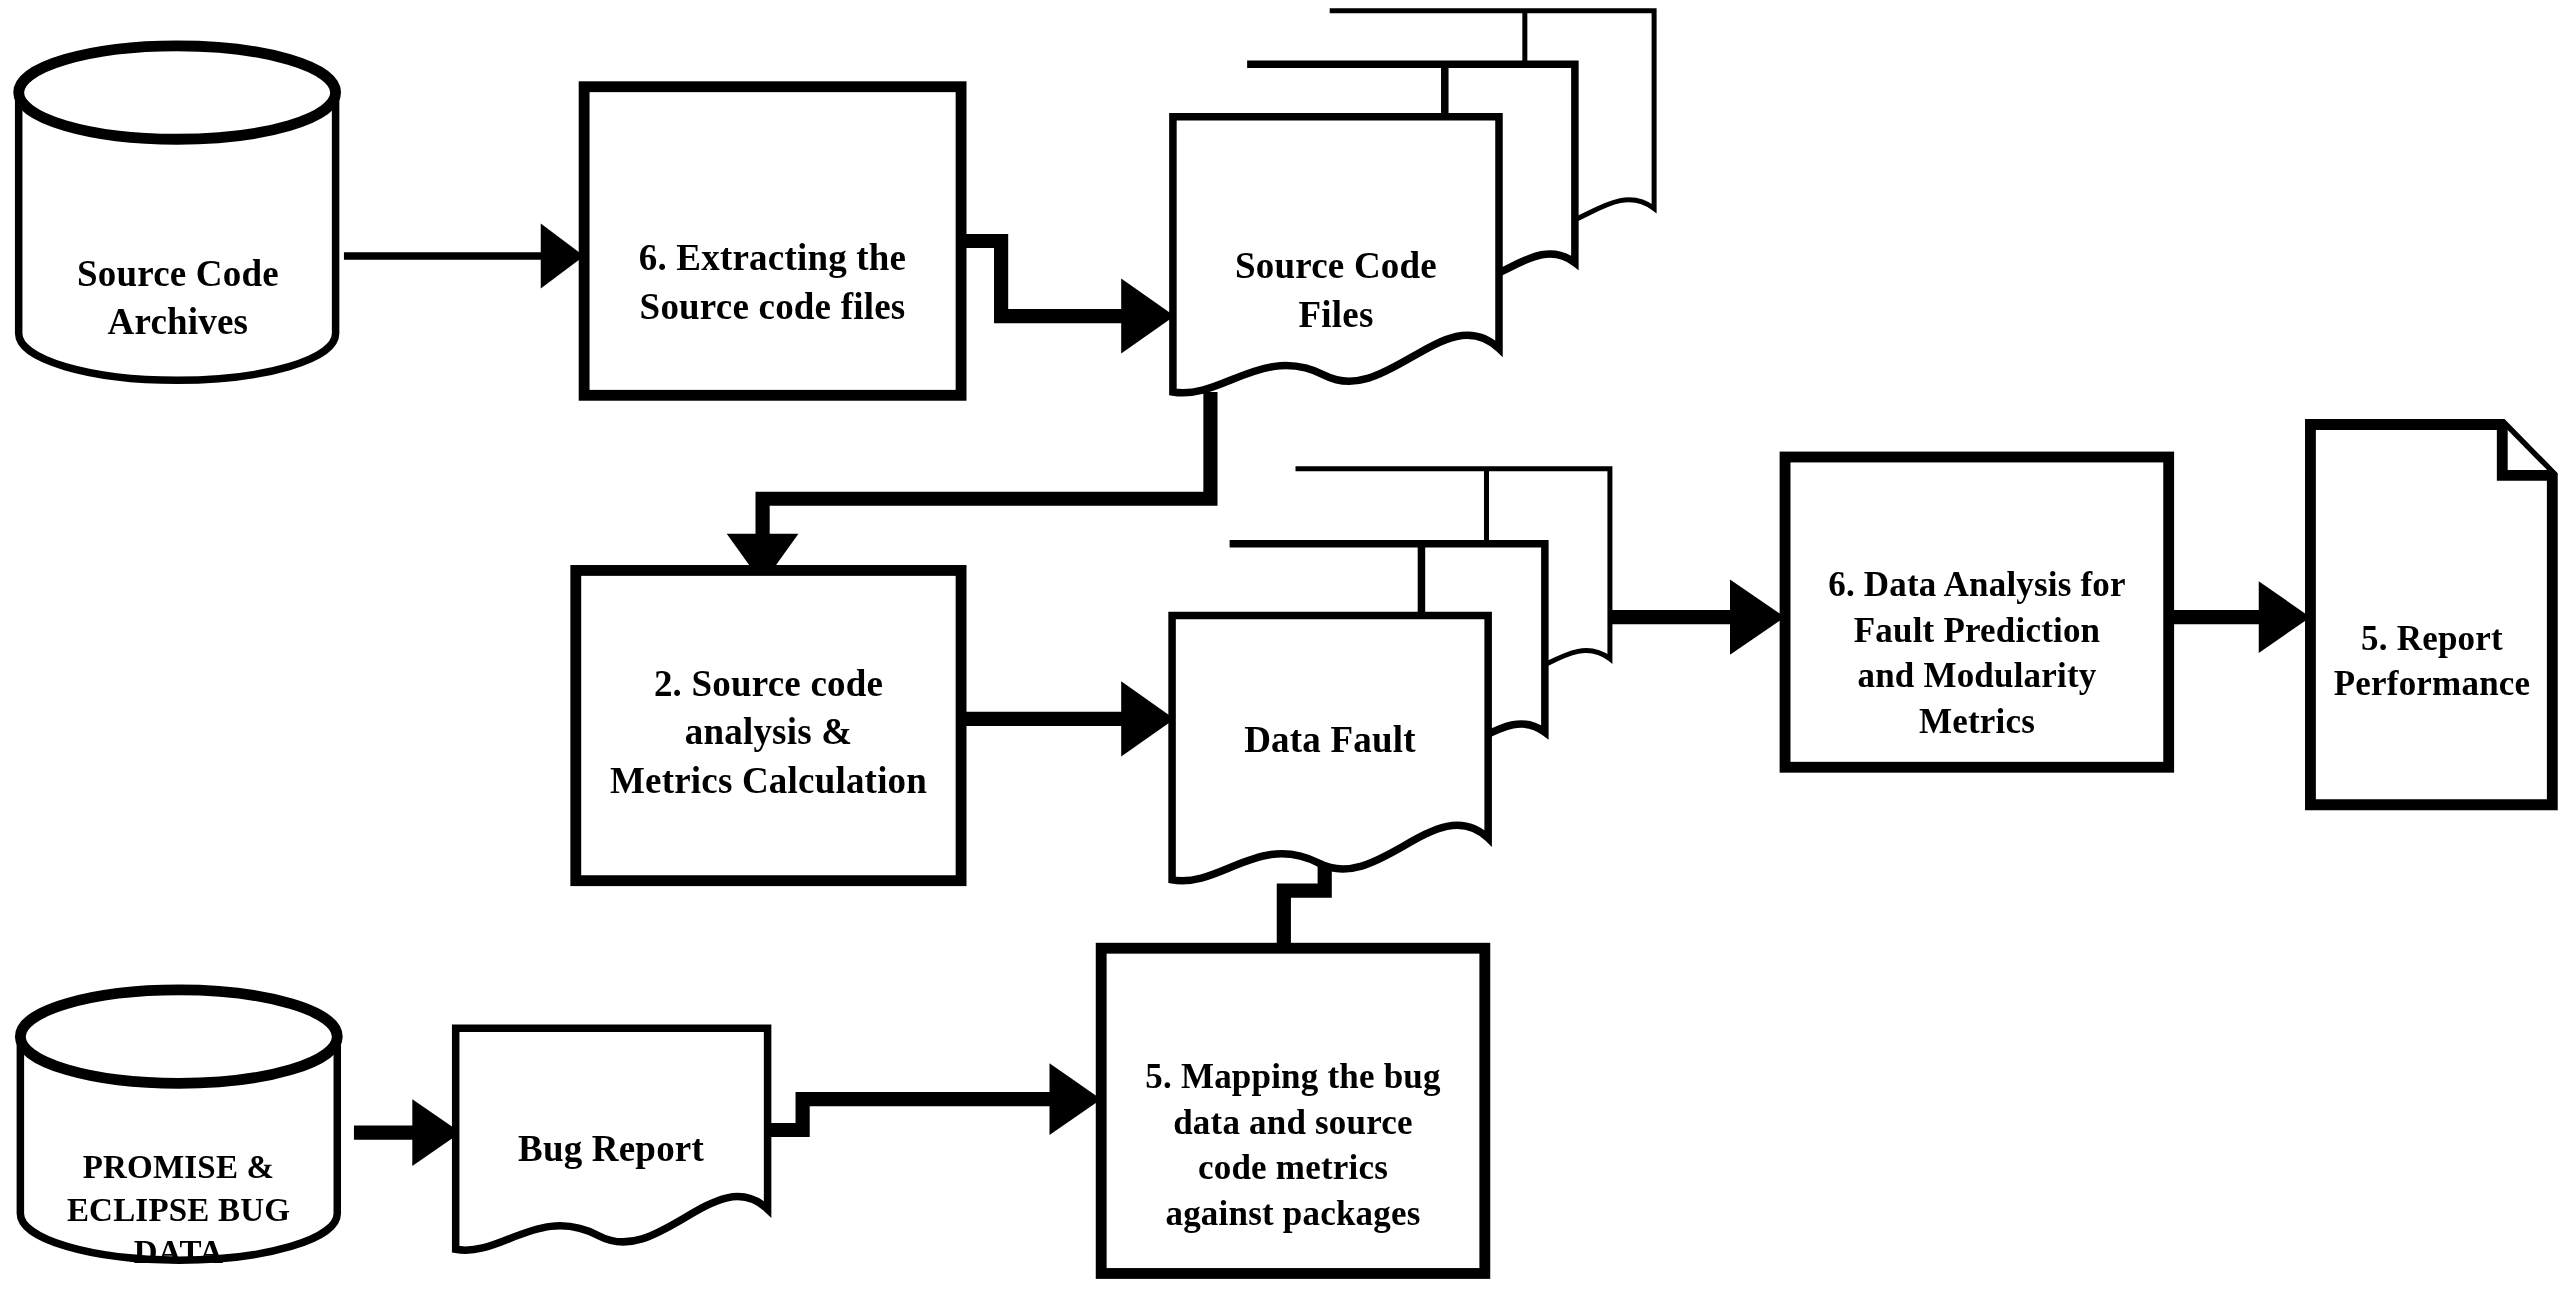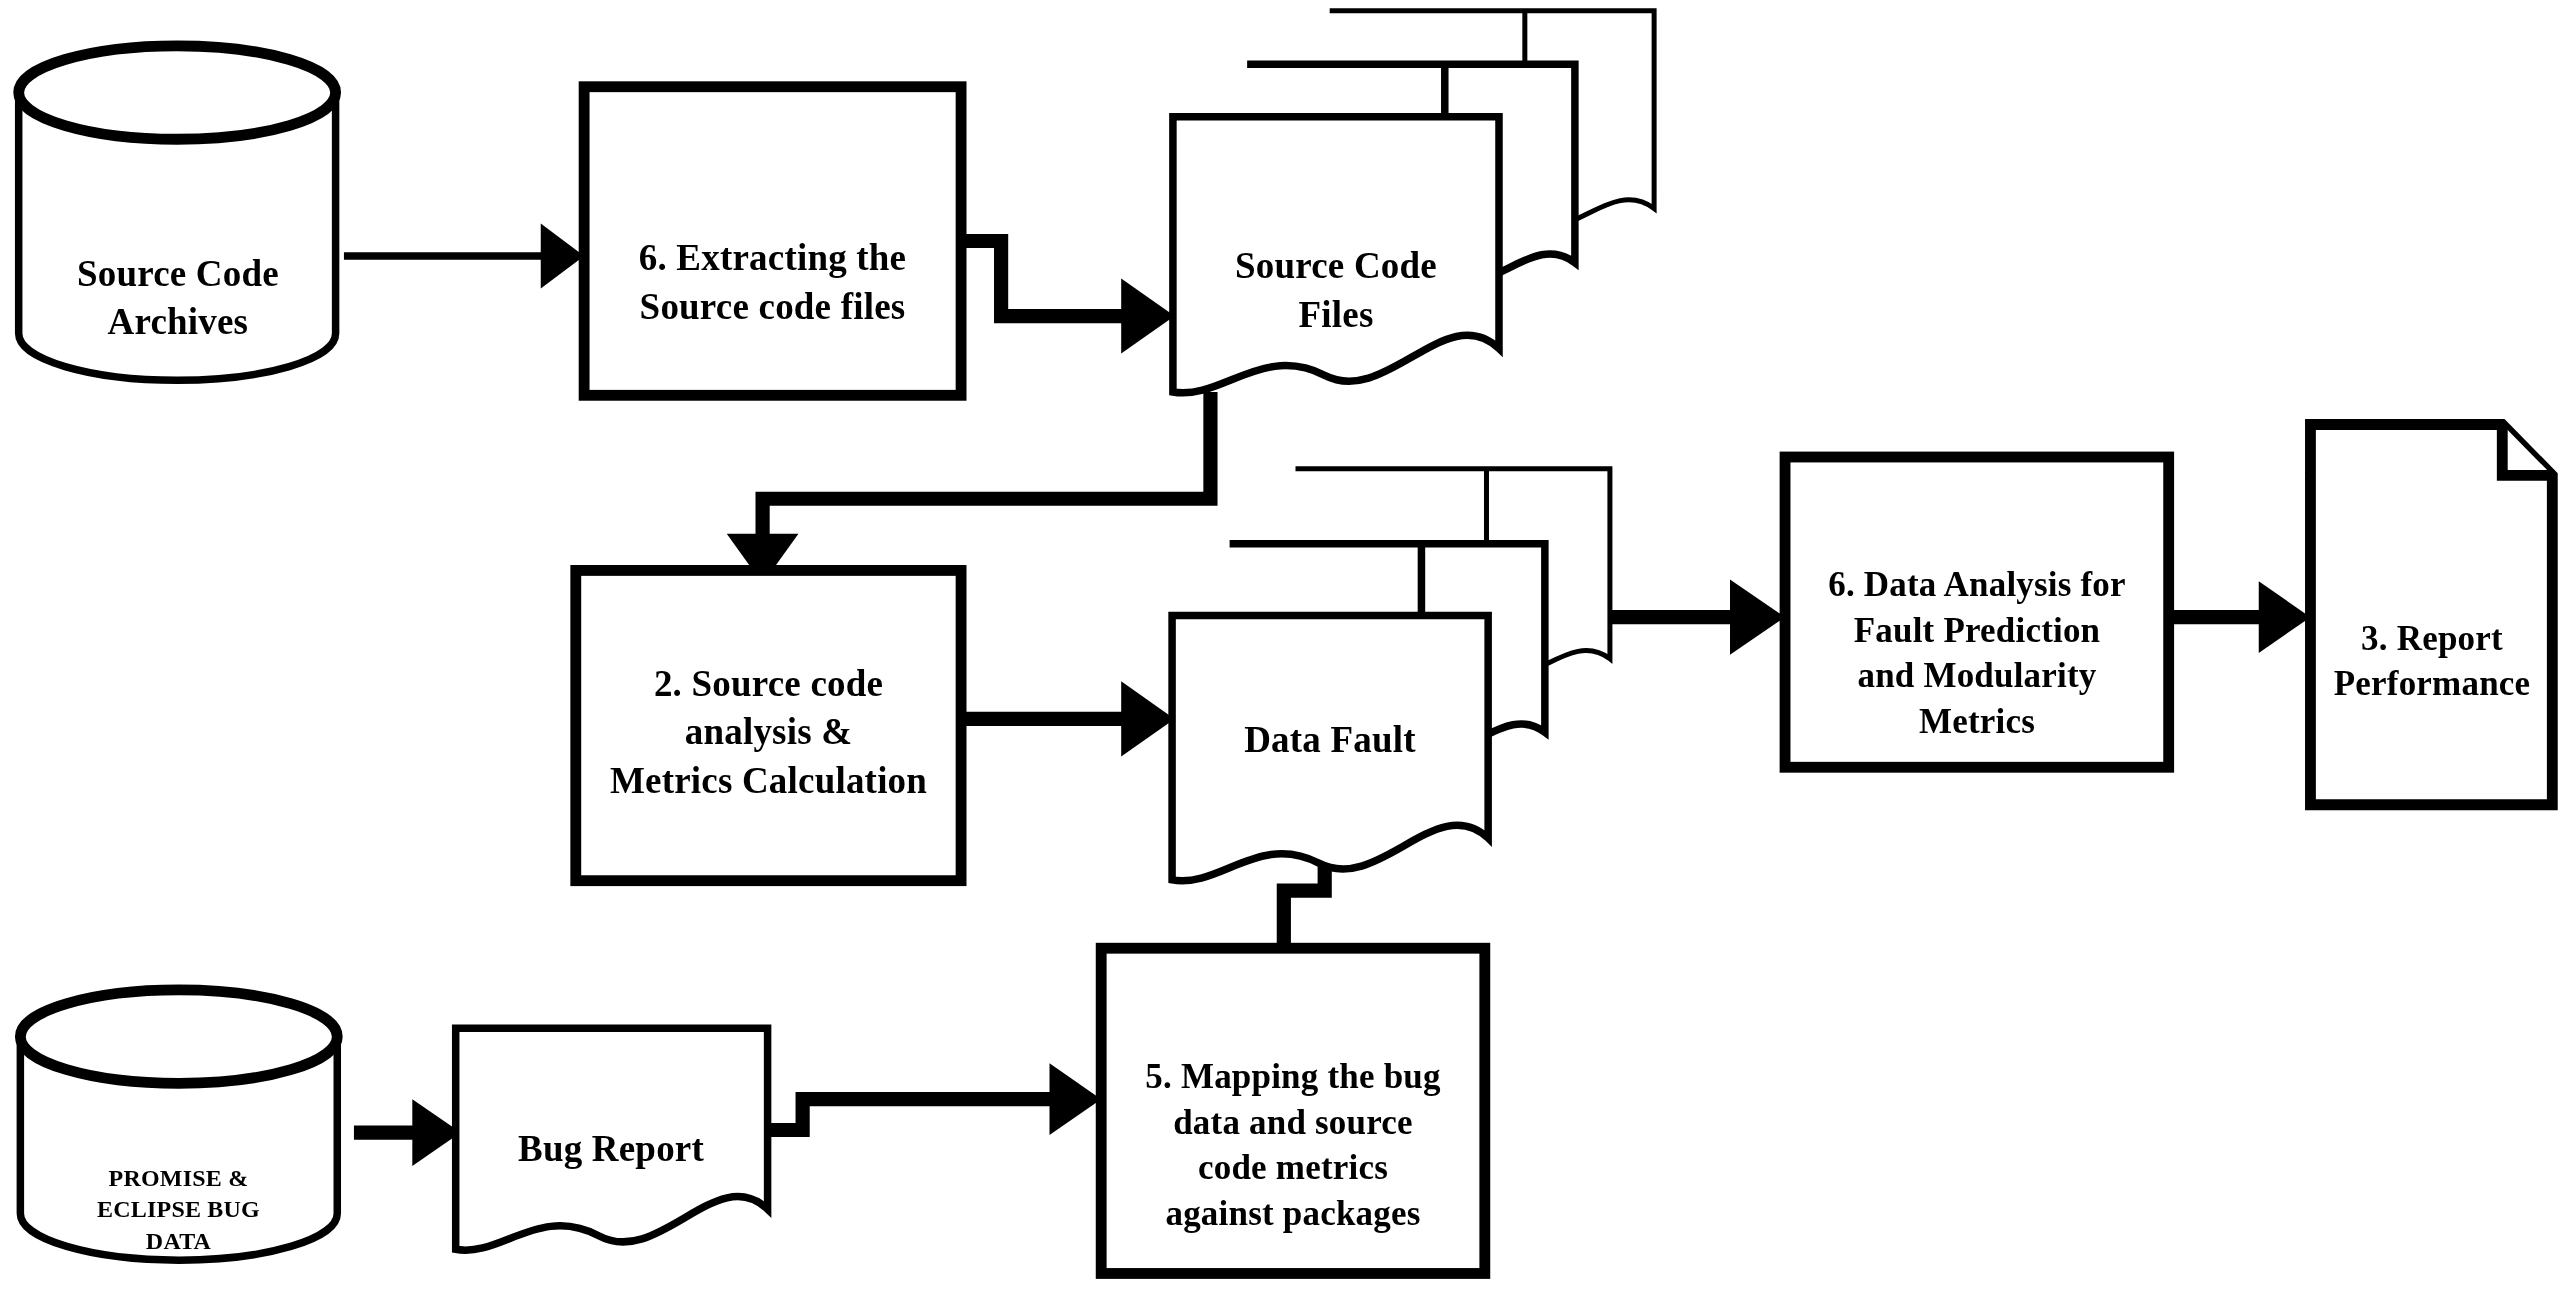--- a/index.html
+++ b/index.html
@@ -56,21 +56,21 @@
     font-weight: bold;
     color: #000000;
     line-height: 1.30;
     white-space: pre-line;
     pointer-events: none;
     letter-spacing: 0.2px;
     margin-top: 40px;
   }
   .lbl-44 { font-size: 37px; }
   .lbl-42 { font-size: 35px; }
-  .lbl-40 { font-size: 24px; }
+  .lbl-40 { font-size: 33px; }
 </style>
 </head>
 <body>
 
 <div id="flow-root">
 
   <svg id="flow-svg" viewBox="0 0 3088 1560">
 
     <g>
       <path class="conn conn-thin" d="M 412 307 L 660 307"></path>
@@ -221,21 +221,21 @@
 analysis &amp;
 Metrics Calculation</div>
 
   <div class="node-label lbl-44" style="left:1172px; top:667px; width:316px; height:67px;">Data Fault</div>
 
   <div class="node-label lbl-42" style="left:1785px; top:492px; width:384px; height:242px;">6. Data Analysis for
 Fault Prediction
 and Modularity
 Metrics</div>
 
-  <div class="node-label lbl-42" style="left:2311px; top:567px; width:242px; height:108px;">3. Report
+  <div class="node-label lbl-42" style="left:2311px; top:567px; width:242px; height:108px;">5. Report
 Performance</div>
 
   <div class="node-label lbl-40" style="left:20px; top:1097px; width:317px; height:146px;">PROMISE &amp;
 ECLIPSE BUG
 DATA</div>
 
   <div class="node-label lbl-44" style="left:455px; top:1080px; width:312px; height:58px;">Bug Report</div>
 
   <div class="node-label lbl-42" style="left:1101px; top:984px; width:384px; height:242px;">5. Mapping the bug
 data and source

